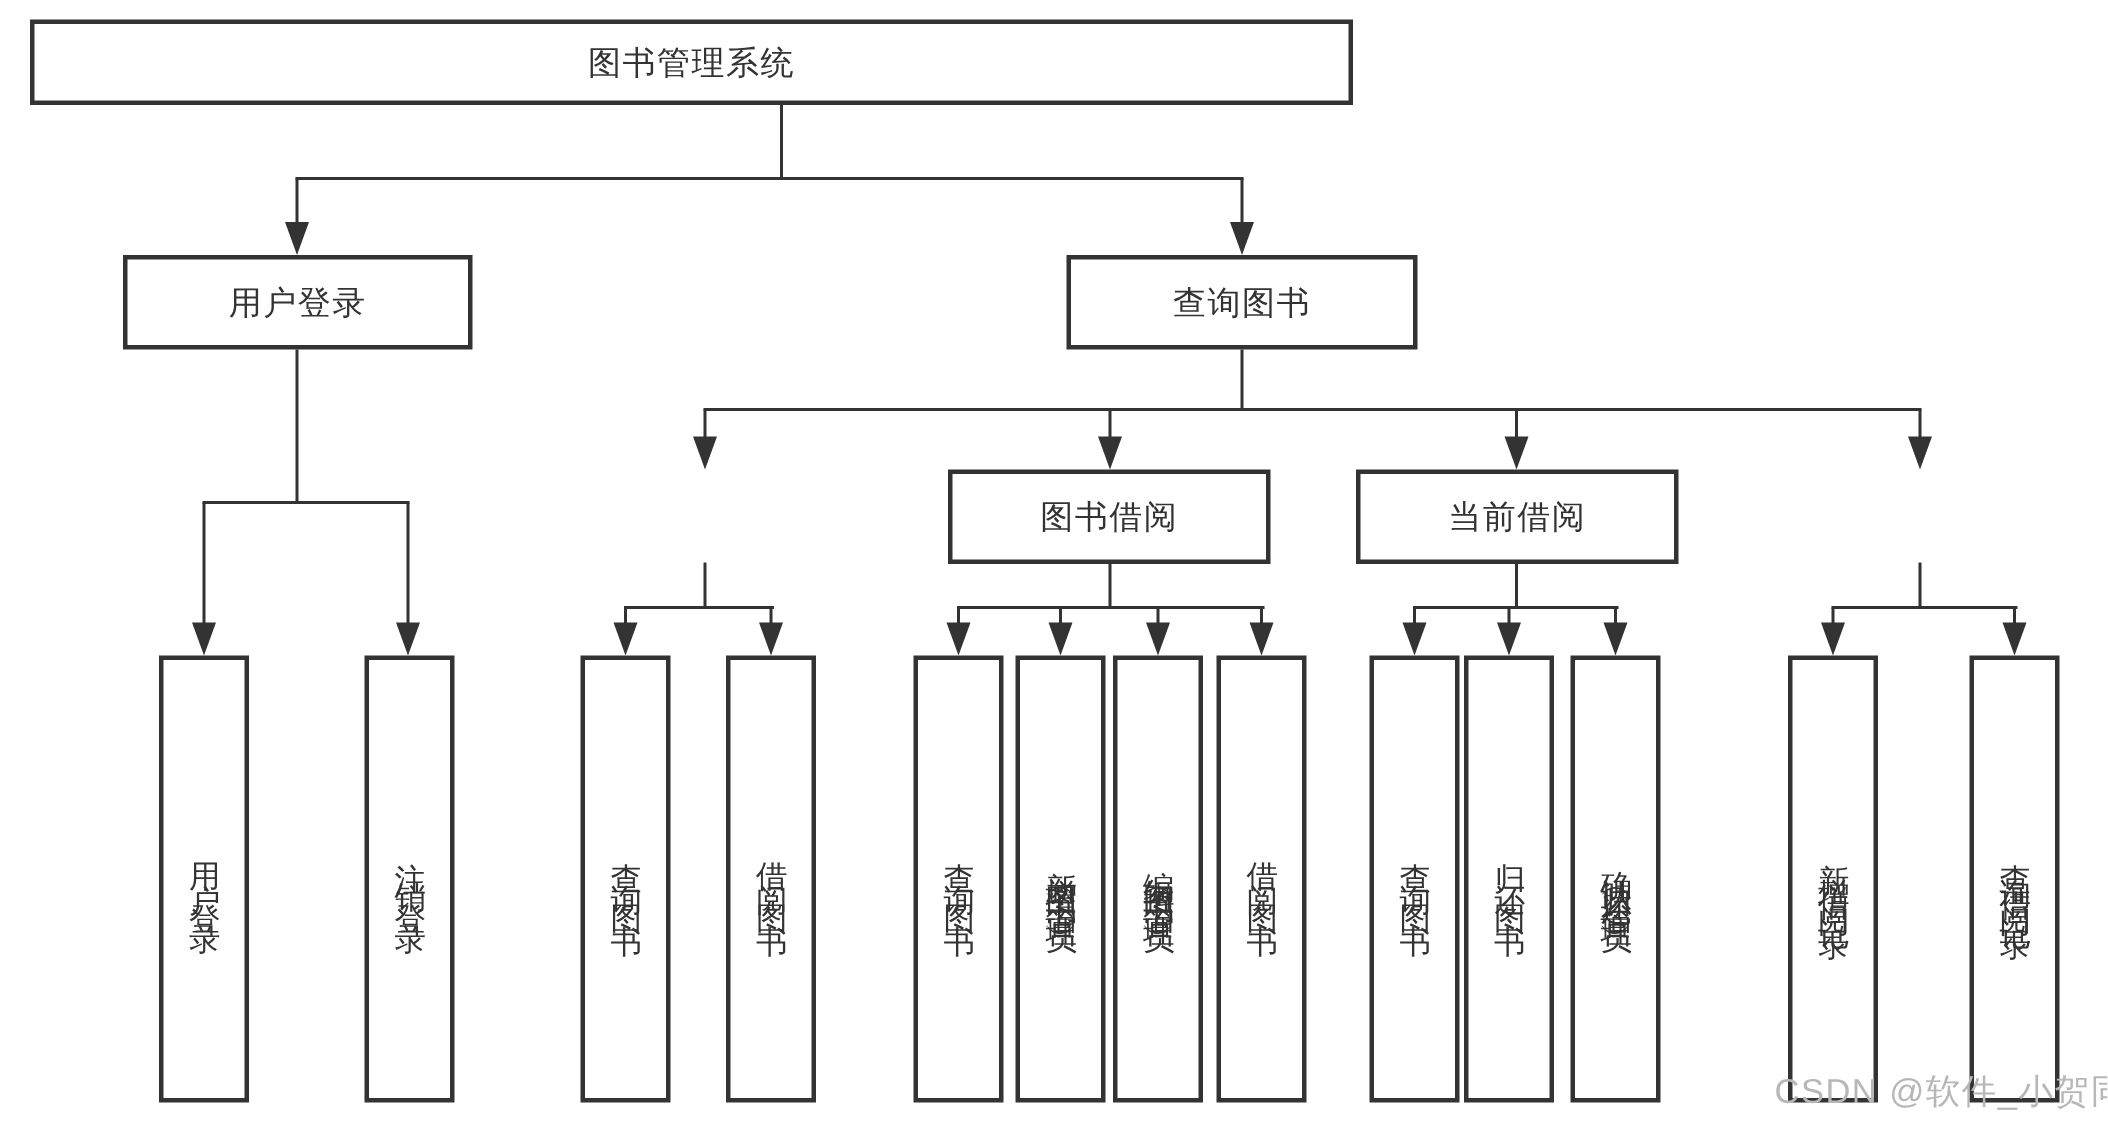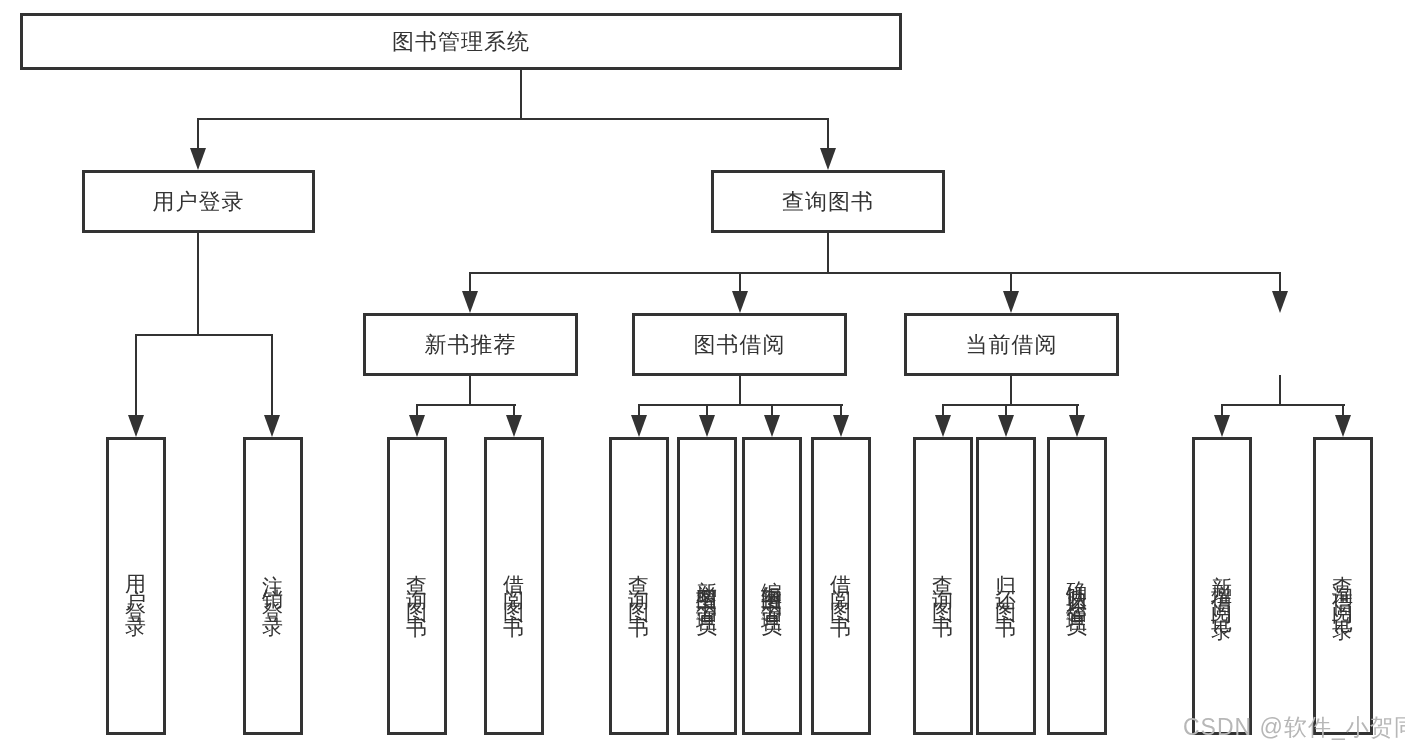--- a/index.html
+++ b/index.html
@@ -42,23 +42,20 @@
     <span>图书管理系统</span>
   </div>
 
   <div class="hbox" style="left:82px;top:170px;width:233px;height:63px">
     <span>用户登录</span>
   </div>
   <div class="hbox" style="left:711px;top:170px;width:234px;height:63px">
     <span>查询图书</span>
   </div>
 
-  <div class="hbox" style="left:363px;top:313px;width:215px;height:63px">
-    <span>新书推荐</span>
-  </div>
   <div class="hbox" style="left:632px;top:313px;width:215px;height:63px">
     <span>图书借阅</span>
   </div>
   <div class="hbox" style="left:904px;top:313px;width:215px;height:63px">
     <span>当前借阅</span>
   </div>
 
   <div class="vbox" style="left:106px">
     <span style="letter-spacing: 14px;">用户登录</span>
   </div>

